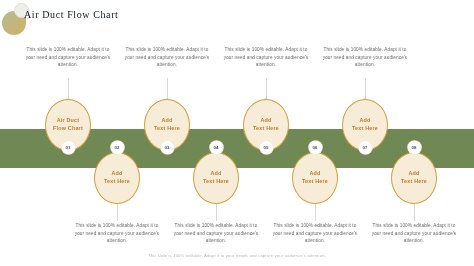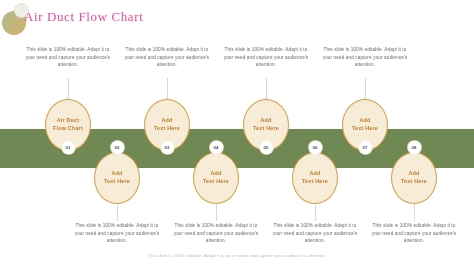--- a/index.html
+++ b/index.html
@@ -46,22 +46,22 @@
     border-radius: 50%;
     background: #efefe9;
     border: 1px solid #e2e0d6;
   }
 
   .page-title {
     position: absolute;
     left: 24px;
     top: 9px;
     font-family: "Liberation Serif", serif;
-    font-size: 13px;
-    color: #ec4899;
+    font-size: 10px;
+    color: #0f172a;
     letter-spacing: 0.6px;
     white-space: nowrap;
   }
 
   
   .green-band {
     position: absolute;
     left: 0;
     top: 129px;
     width: 474px;

